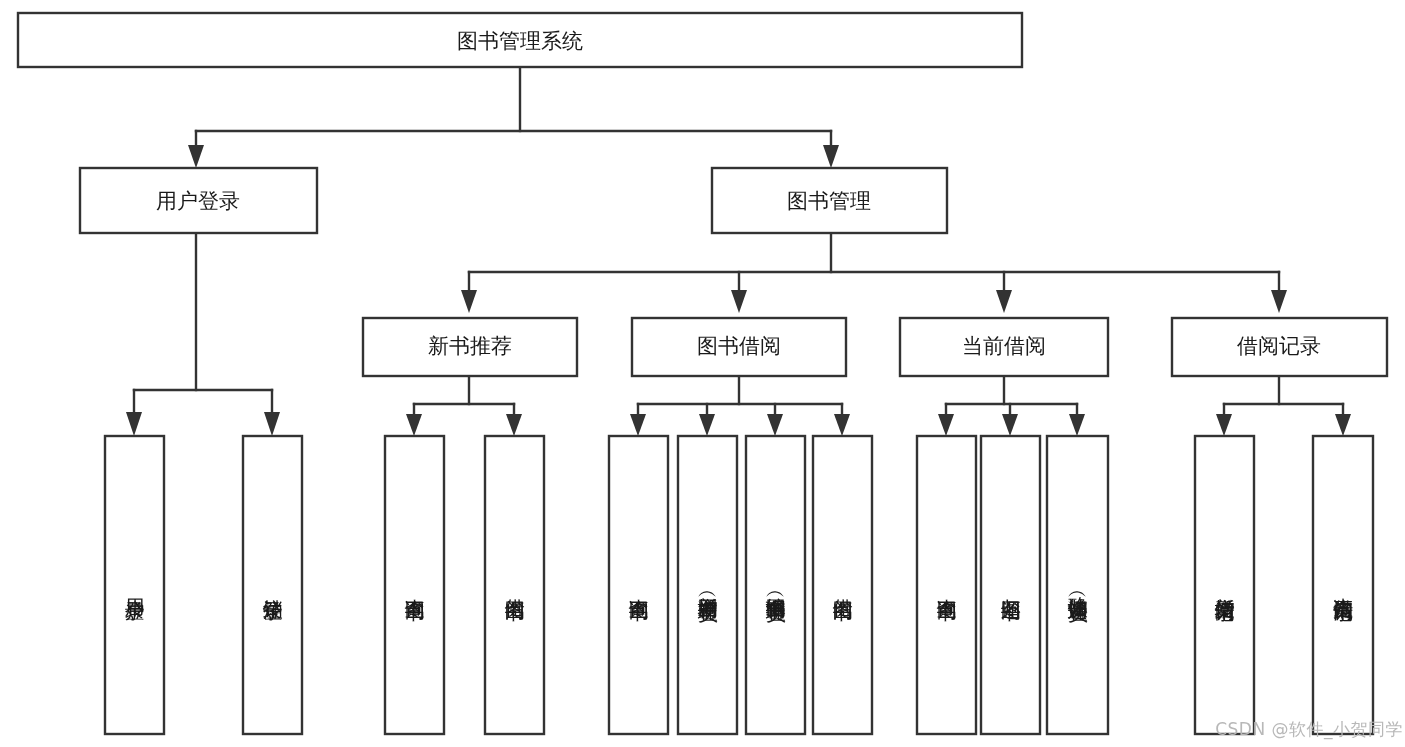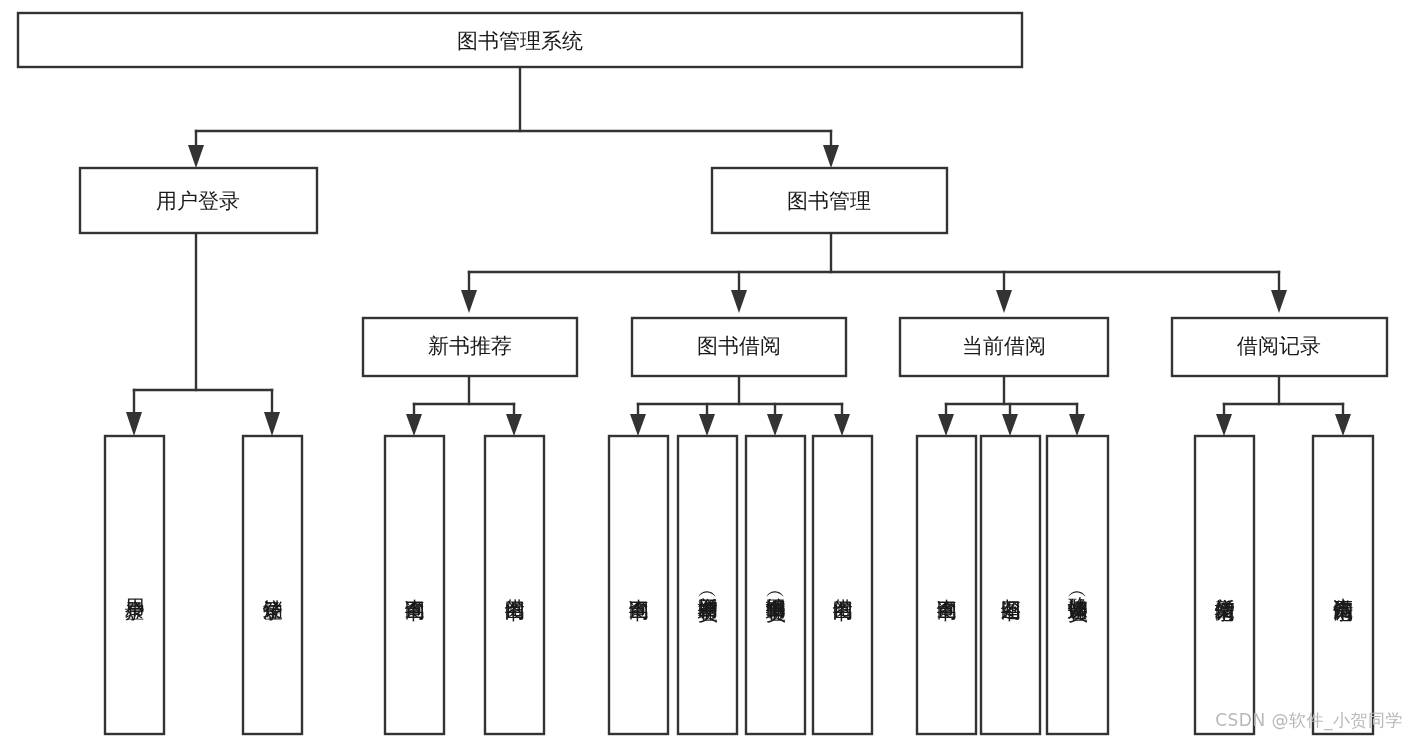--- a/index.html
+++ b/index.html
@@ -62,21 +62,21 @@
     font-size: 20px;
     line-height: 1.18;
     color: #1a1a1a;
     letter-spacing: 1px;
     pointer-events: none;
     white-space: nowrap;
   }
   .watermark {
     position: absolute;
     right: 14px;
-    bottom: 15px;
+    bottom: 6px;
     font-family: "DejaVu Sans", "Liberation Sans", sans-serif;
     font-size: 17px;
     color: #b8b8b8;
     letter-spacing: 0.5px;
     user-select: none;
   }
 </style>
 </head>
 <body>
 

